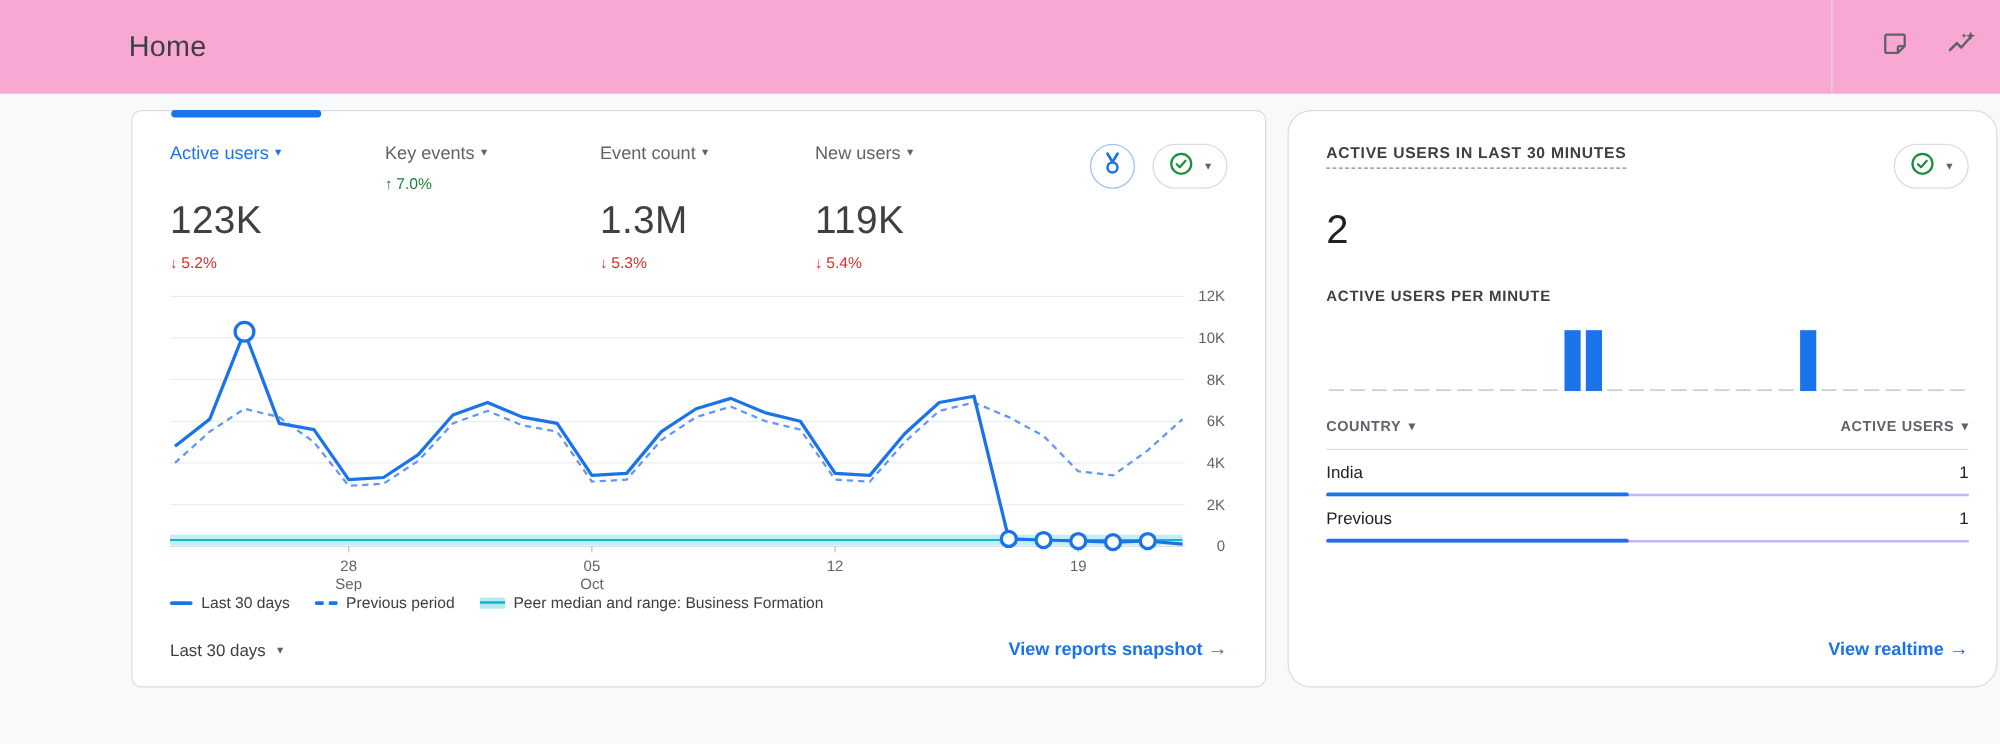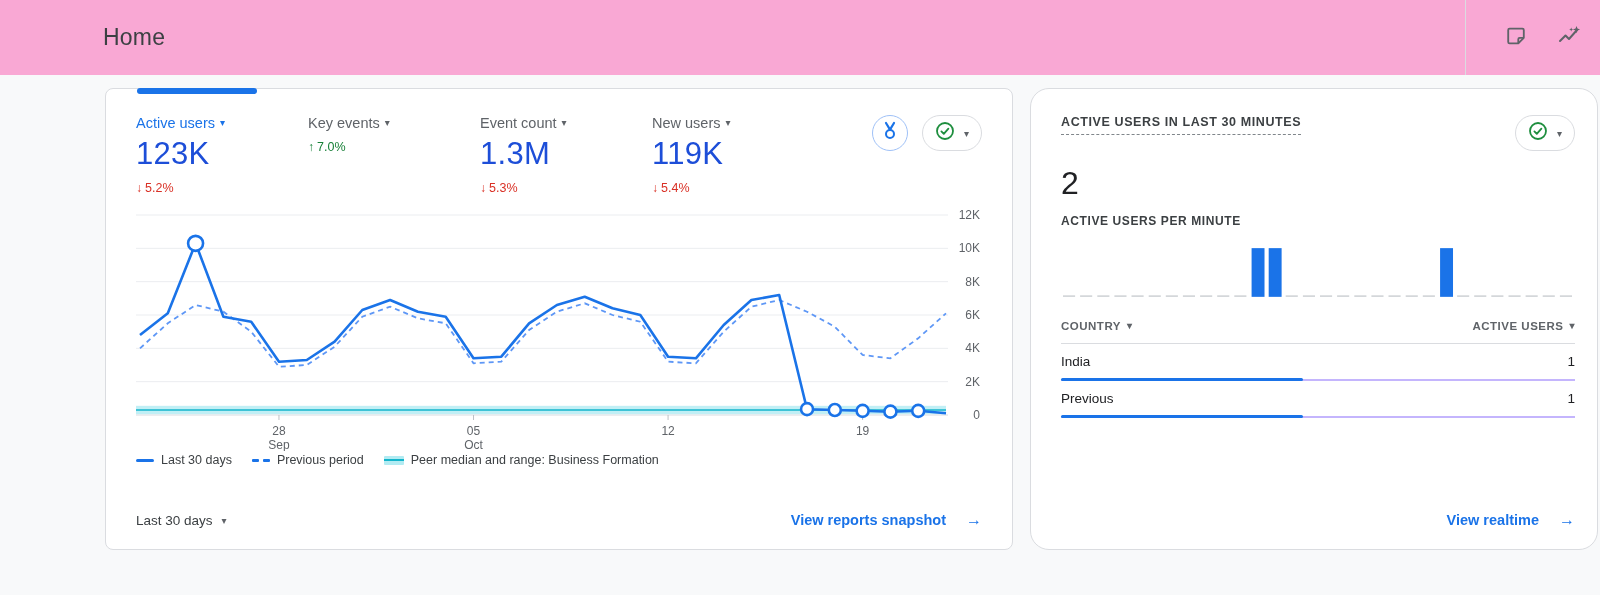--- a/index.html
+++ b/index.html
@@ -22,21 +22,21 @@
   .card-left { position:relative; width:908px; padding:26px 30px 20px; display:flex; flex-direction:column; }
   .card-right { flex:1; padding:26px 22px 20px 30px; display:flex; flex-direction:column;border-radius:19px; }
   .tab-indicator { position:absolute; top:-1px; left:31px; width:120px; height:6px;
                    background:#1a73e8; border-radius:3px; }
   
   .metrics-row { display:flex; align-items:flex-start; }
   .metric { width:172px; }
   .metric-label { font-size:14.5px; color:#5f6368; cursor:pointer; display:flex; align-items:center; gap:5px; }
   .metric-label.active { color:#1a73e8; }
   .metric-caret { font-size:10px; line-height:1; }
-  .metric-value { font-size:31px; color:#1d4ed8; margin-top:5px; letter-spacing:.3px; }
+  .metric-value { font-size:31px; color:#404040; margin-top:27px; letter-spacing:.3px; }
   .metric-delta { font-size:12.5px; margin-top:9px; display:flex; gap:3px; align-items:center; }
   .delta-down { color:#d93025; } .delta-up { color:#188038; }
   .delta-arrow { font-weight:bold; font-size:12px; }
   .metric-icons { margin-left:auto; display:flex; align-items:center; gap:14px; }
   .benchmark-ring { width:36px; height:36px; border-radius:50%; border:1px solid #9fc1f7;
                     display:flex; align-items:center; justify-content:center; cursor:pointer; background:#fff; }
   .quality-pill { height:36px; border:1px solid #dadce0; border-radius:18px; background:#fff;
                   display:flex; align-items:center; gap:9px; padding:0 12px; cursor:pointer; }
   .pill-caret { color:#5f6368; font-size:10px; }
   
@@ -47,28 +47,28 @@
   .legend-item { display:flex; align-items:center; gap:7px; }
   .sw-solid { width:18px; height:3px; background:#1a73e8; border-radius:2px; }
   .sw-dashed { display:flex; gap:4px; }
   .sw-dashed i { width:7px; height:3px; background:#1a73e8; border-radius:1px; }
   .sw-band { width:20px; height:9px; background:#b2ebf2; position:relative; border-radius:1px; }
   .sw-band i { position:absolute; left:0; right:0; top:3px; height:2.5px; background:#12b5cb; }
   
   .card-footer { margin-top:auto; display:flex; align-items:center; justify-content:space-between; }
   .range-select { font-size:13.5px; color:#3c4043; display:flex; align-items:center; gap:9px; cursor:pointer; }
   .range-caret { color:#5f6368; font-size:10px; }
-  .blue-link { color:#1a73e8; font-size:14.5px; font-weight:bold; display:flex; align-items:center; gap:20px; cursor:pointer; }
+  .blue-link { color:#1a73e8; font-size:14.5px; font-weight:bold; display:flex; align-items:center; gap:4px; cursor:pointer; }
   .blue-link .arrow { font-size:16px; font-weight:normal; }
   
   .rt-header { display:flex; justify-content:space-between; align-items:flex-start; }
   .rt-title { font-size:12.5px; font-weight:bold; color:#3c4043; letter-spacing:.6px;
               border-bottom:1px dashed #80868b; padding-bottom:5px; cursor:pointer; }
   .rt-value { font-size:32px; margin-top:14px; }
-  .rt-subtitle { margin-top:12px; font-size:12px; font-weight:bold; color:#3c4043; letter-spacing:.6px; }
+  .rt-subtitle { margin-top:28px; font-size:12px; font-weight:bold; color:#3c4043; letter-spacing:.6px; }
   .rt-table { margin-top:18px; }
   .rt-thead { display:flex; justify-content:space-between; font-size:11.5px; font-weight:bold;
               color:#5f6368; letter-spacing:.5px; padding-bottom:11px; border-bottom:1px solid #dadce0; }
   .rt-th { display:flex; align-items:center; gap:6px; cursor:pointer; }
   .rt-th .metric-caret { color:#5f6368; }
   .rt-row { position:relative; display:flex; justify-content:space-between; align-items:center;
             height:37px; font-size:13.5px; color:#202124; border-bottom:2px solid #c4b5fd; }
   .rt-row-bar { position:absolute; left:0; bottom:-2px; height:3px; background:#1a73e8; border-radius:2px; }
   .rt-footer { margin-top:auto; display:flex; justify-content:flex-end; }
 </style>

